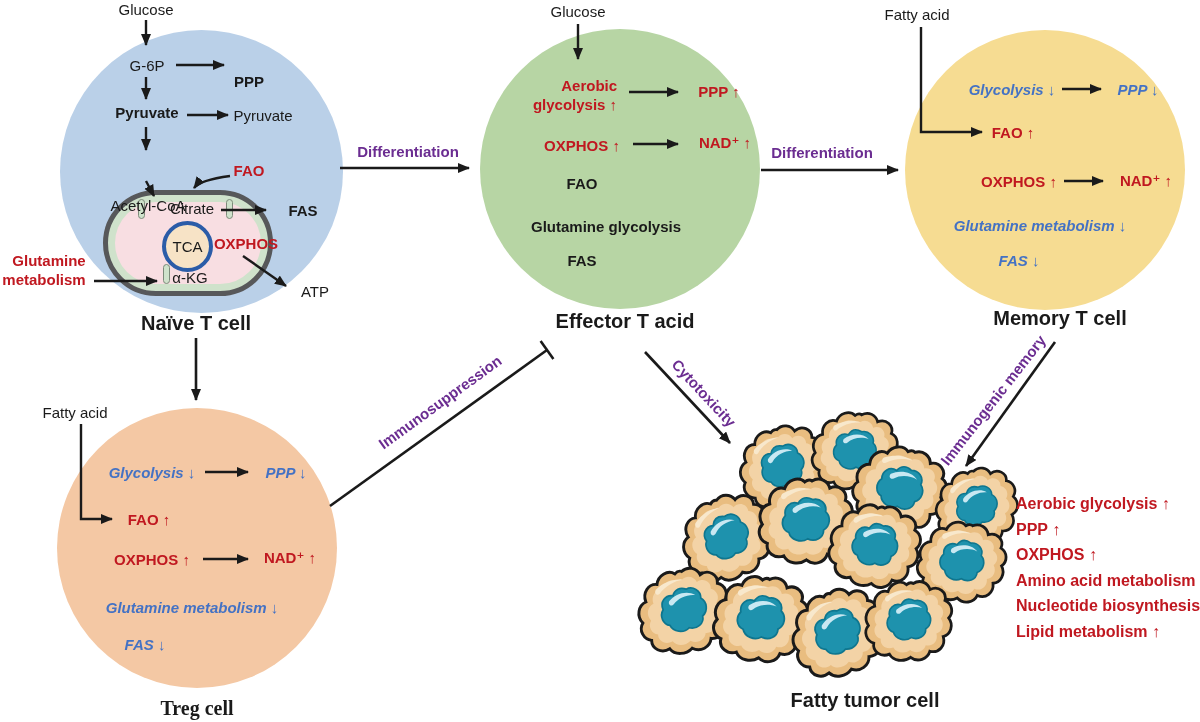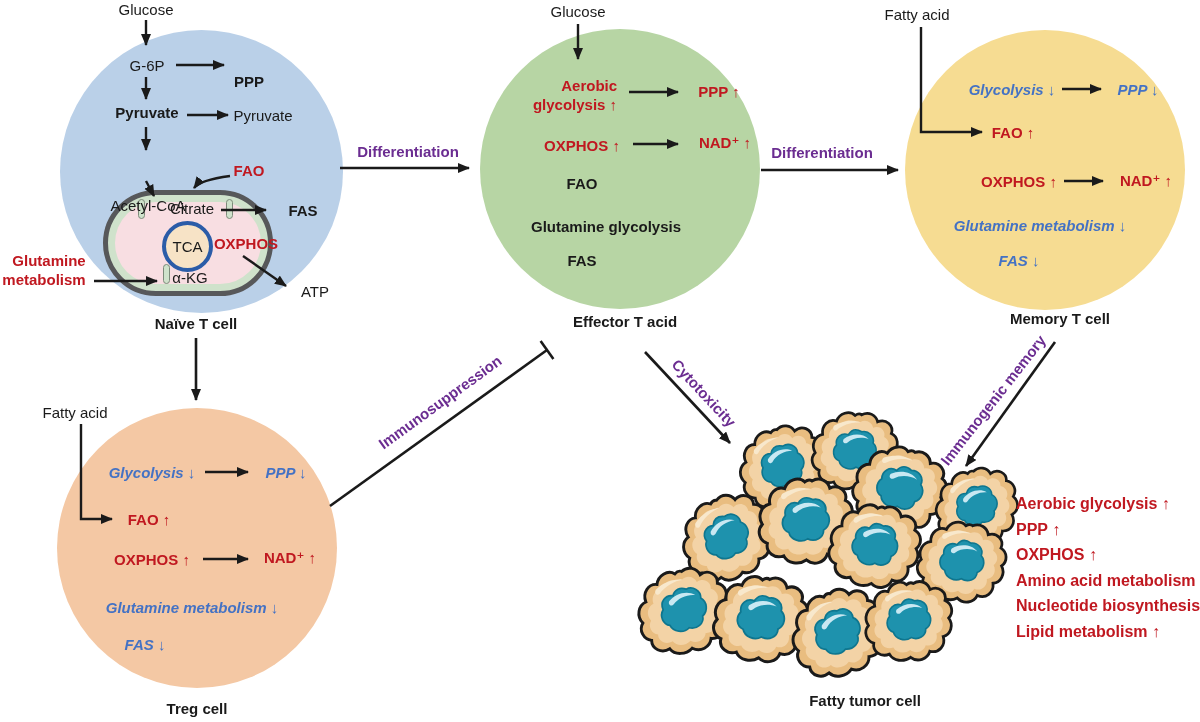--- a/index.html
+++ b/index.html
@@ -21,21 +21,21 @@
               background:var(--tca-fill,#f7e3c6);border:4px solid var(--tca-border,#2b5ca8);
               box-sizing:border-box;z-index:3;display:flex;align-items:center;justify-content:center;
               font-weight:normal;font-size:15px;}
   svg.overlay{position:absolute;left:0;top:0;z-index:4;pointer-events:none;}
   .t{position:absolute;transform:translate(-50%,-50%);white-space:nowrap;font-size:15px;z-index:5;
      text-align:center;}
   .bold{font-weight:bold;}
   .red{color:var(--red-text,#c01820);font-weight:bold;}
   .blue{color:var(--blue-text,#4472c4);font-weight:bold;font-style:italic;}
   .purple{color:var(--purple-text,#6b2d91);font-weight:bold;}
-  .cell-label{font-weight:bold;font-size:15px;}
+  .cell-label{font-weight:bold;font-size:20px;}
   .ln{display:block;line-height:19px;text-align:right;}
   .rot{transform-origin:center center;}
   .tumor-list{position:absolute;left:1016px;top:491px;z-index:5;}
   .tumor-feature{color:var(--red-text,#c01820);font-weight:bold;font-size:16px;line-height:25.5px;
                  white-space:nowrap;}
 </style>
 </head>
 <body>
 
 <div class="canvas">
@@ -175,21 +175,21 @@
   <div class="t cell-label" style="left:1060px;top:318px;">Memory T cell</div>
 
   <div class="t" style="left:75px;top:412px;">Fatty acid</div>
   <div class="t blue" style="left:152px;top:472px;">Glycolysis ↓</div>
   <div class="t blue" style="left:286px;top:472px;">PPP ↓</div>
   <div class="t red" style="left:149px;top:519px;">FAO ↑</div>
   <div class="t red" style="left:152px;top:559px;">OXPHOS ↑</div>
   <div class="t red" style="left:290px;top:558px;">NAD⁺ ↑</div>
   <div class="t blue" style="left:192px;top:607px;">Glutamine metabolism ↓</div>
   <div class="t blue" style="left:145px;top:644px;">FAS ↓</div>
-  <div class="t cell-label" style="left:197px;top:708px;">Treg cell</div>
+  <div class="t cell-label" style="left:197px;top:708px;font-family:Liberation Serif, serif;">Treg cell</div>
 
   <div class="t purple" style="left:408px;top:151px;">Differentiation</div>
   <div class="t purple" style="left:822px;top:152px;">Differentiation</div>
   <div class="t purple rot" style="left:440px;top:402px;transform:translate(-50%,-50%) rotate(-36deg);">Immunosuppression</div>
   <div class="t purple rot" style="left:704px;top:393px;transform:translate(-50%,-50%) rotate(47deg);">Cytotoxicity</div>
   <div class="t purple rot" style="left:993px;top:400px;transform:translate(-50%,-50%) rotate(-52deg);">Immunogenic memory</div>
 
   <div class="tumor-list">
       <div class="tumor-feature">Aerobic glycolysis ↑</div>
       <div class="tumor-feature">PPP ↑</div>

